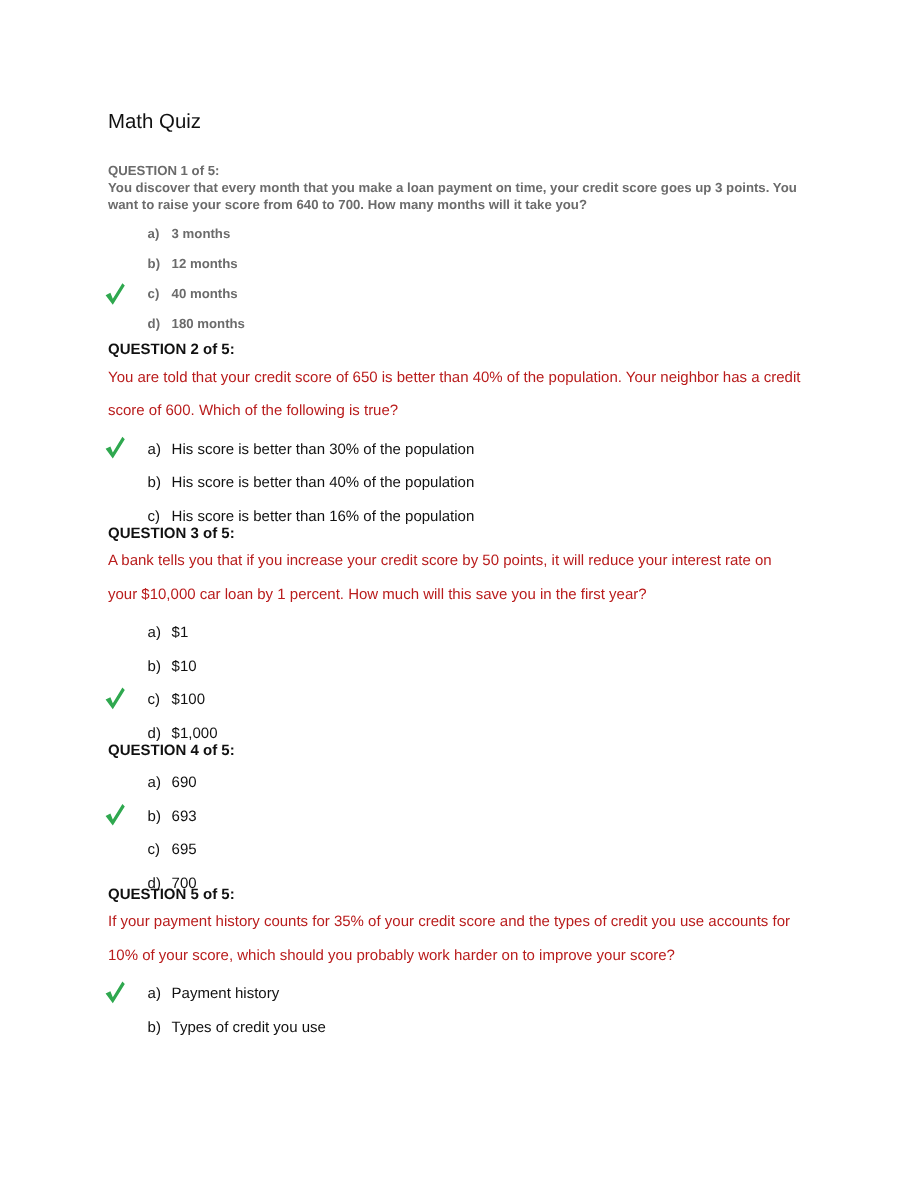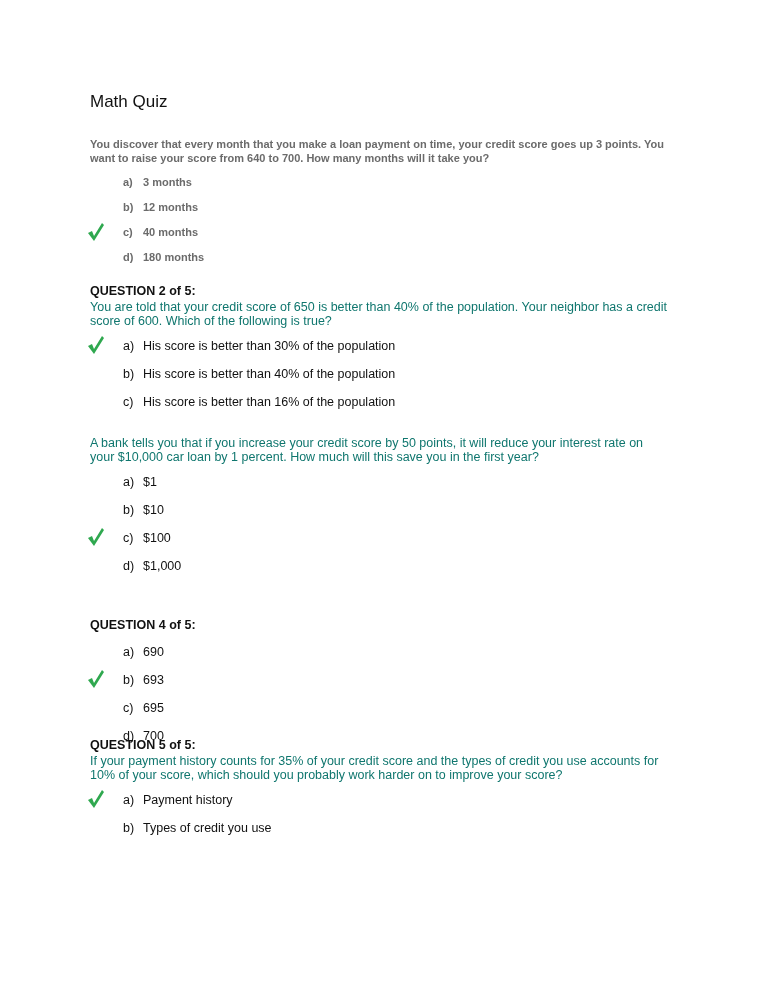--- a/index.html
+++ b/index.html
@@ -2,40 +2,41 @@
 <html><head>
   <meta charset="utf-8">
   <style>
     html, body { margin: 0; padding: 0; background: #ffffff; }
     body { width: 768px; height: 994px; position: relative; overflow: hidden; }
     .page { position: absolute; left: 90px; top: 0; width: 600px; }
     .doc-title { position: absolute; top: 92px; left: 0; font-family: "Liberation Sans", sans-serif; font-size: 17px; color: #111; }
 
     .q { position: absolute; left: 0; width: 580px; }
     .q-label { font-family: "Liberation Sans", sans-serif; font-size: 12.5px; font-weight: bold; color: #111; line-height: 17px; }
-    .q-text { font-family: "Liberation Sans", sans-serif; font-size: 12.5px; color: #0f766e; line-height: 14px; }
+    .q-text { font-family: "Liberation Sans", sans-serif; font-size: 12.5px; color: #b91c1c; line-height: 28px; }
 
     
     .q.gray .q-label { color: #6b6b6b; font-size: 11px; line-height: 13px; }
     .q.gray .q-text { color: #6b6b6b; font-size: 11px; font-weight: bold; line-height: 14px; }
     .q.gray .opt { color: #6b6b6b; font-size: 11px; font-weight: bold; }
 
     .opts { position: relative; margin-top: 4px; }
     .opt { position: relative; height: 28px; font-family: "Liberation Sans", sans-serif; font-size: 12.5px; color: #111; display: flex; align-items: center; }
     .opt .check { position: absolute; left: -3px; top: 3px; width: 18px; height: 20px; }
     .opt .letter { position: absolute; left: 33px; }
     .opt .answer { position: absolute; left: 53px; }
   </style>
 </head>
 <body>
 
 <div class="page">
   <div class="doc-title">Math Quiz</div>
 
   <div class="q gray" style="top:137px;">
+    <div class="q-label">QUESTION 1 of 5:</div>
     <div class="q-text">You discover that every month that you make a loan payment on time, your credit score goes up 3 points. You want to raise your score from 640 to 700. How many months will it take you?</div>
     <div class="opts" style="margin-top:4px;">
       <div class="opt" style="height:25px;">
         <span class="letter">a)</span>
         <span class="answer">3 months</span>
       </div>
       <div class="opt" style="height:25px;">
         <span class="letter">b)</span>
         <span class="answer">12 months</span>
       </div>
@@ -73,20 +74,21 @@
         <span class="answer">His score is better than 40% of the population</span>
       </div>
       <div class="opt">
         <span class="letter">c)</span>
         <span class="answer">His score is better than 16% of the population</span>
       </div>
     </div>
   </div>
 
   <div class="q" style="top:436px;">
+    <div class="q-label">QUESTION 3 of 5:</div>
     <div class="q-text">A bank tells you that if you increase your credit score by 50 points, it will reduce your interest rate on your $10,000 car loan by 1 percent. How much will this save you in the first year?</div>
     <div class="opts">
       <div class="opt">
         <span class="letter">a)</span>
         <span class="answer">$1</span>
       </div>
       <div class="opt">
         <span class="letter">b)</span>
         <span class="answer">$10</span>
       </div>

